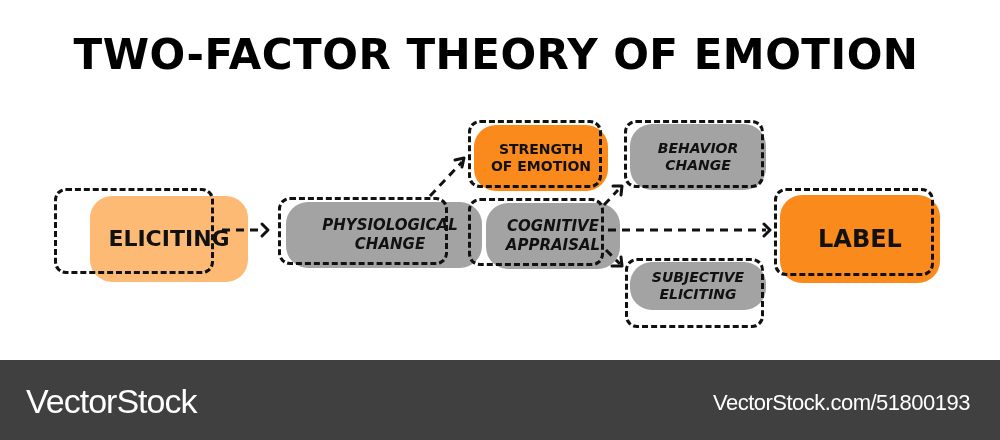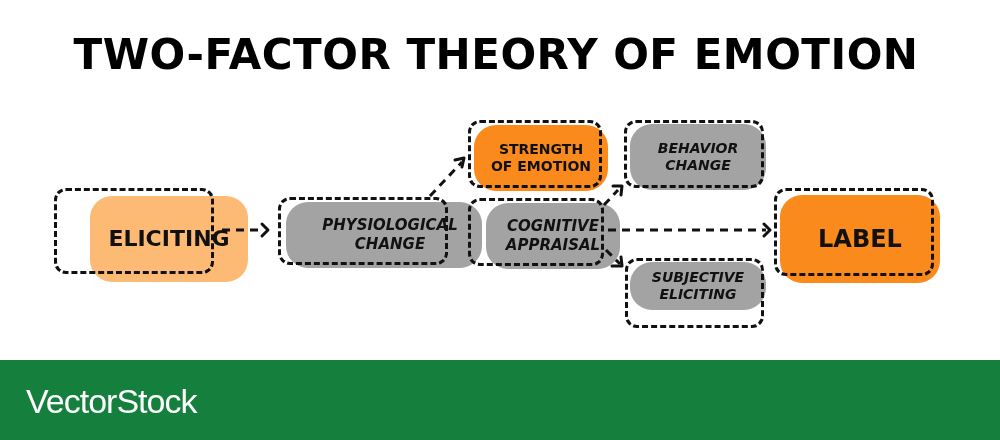--- a/index.html
+++ b/index.html
@@ -4,21 +4,21 @@
 <style>
   html, body { margin:0; padding:0; }
   body { width:1000px; height:440px; background:#ffffff; position:relative; overflow:hidden; font-family:"DejaVu Sans", sans-serif; }
   .title { position:absolute; left:0; top:30px; width:992px; text-align:center; font-weight:bold; font-size:42px; letter-spacing:0.5px; color:#000; font-family:"DejaVu Sans", sans-serif; }
   .node { position:absolute; border-radius:22px; display:flex; align-items:center; justify-content:center; text-align:center; font-weight:bold; color:#111; line-height:1.25; }
   .dash { position:absolute; border:3px dashed #111; border-radius:12px; box-sizing:border-box; pointer-events:none; }
   .red { background:#fdba74;margin-left:28px; }
   .cyan { background:#a3a3a3;font-style:italic; }
   .orange { background:#fb8a1c; }
   svg.arrows { position:absolute; left:0; top:0; }
-  .footer { position:absolute; left:0; top:360px; width:1000px; height:80px; background:#15803d; }
+  .footer { position:absolute; left:0; top:360px; width:1000px; height:80px; background:#404040; }
   .brand { position:absolute; left:26px; top:22px; color:#fff; font-family:"Liberation Sans", sans-serif; font-size:34px; letter-spacing:-1px; }
   .ref { position:absolute; right:30px; top:30px; color:#fff; font-family:"Liberation Sans", sans-serif; font-size:22px; letter-spacing:-0.5px; }
 </style>
 </head>
 <body>
 
 <div class="title">TWO-FACTOR THEORY OF EMOTION</div>
 
 <div class="node red" style="left:62px;top:196px;width:158px;height:86px;font-size:22px;">
   <div>
@@ -86,13 +86,14 @@
     <path d="M262 224 L268 230 L262 236"></path>
     <path d="M455 160 L464 158 L462 167"></path>
     <path d="M613 186 L622 186 L621 195"></path>
     <path d="M764 224 L770 230 L764 236"></path>
     <path d="M612 266 L622 266 L621 257"></path>
   </g>
 </svg>
 
 <div class="footer">
   <div class="brand">VectorStock</div>
+  <div class="ref">VectorStock.com/51800193</div>
 </div>
 
 </body></html>

